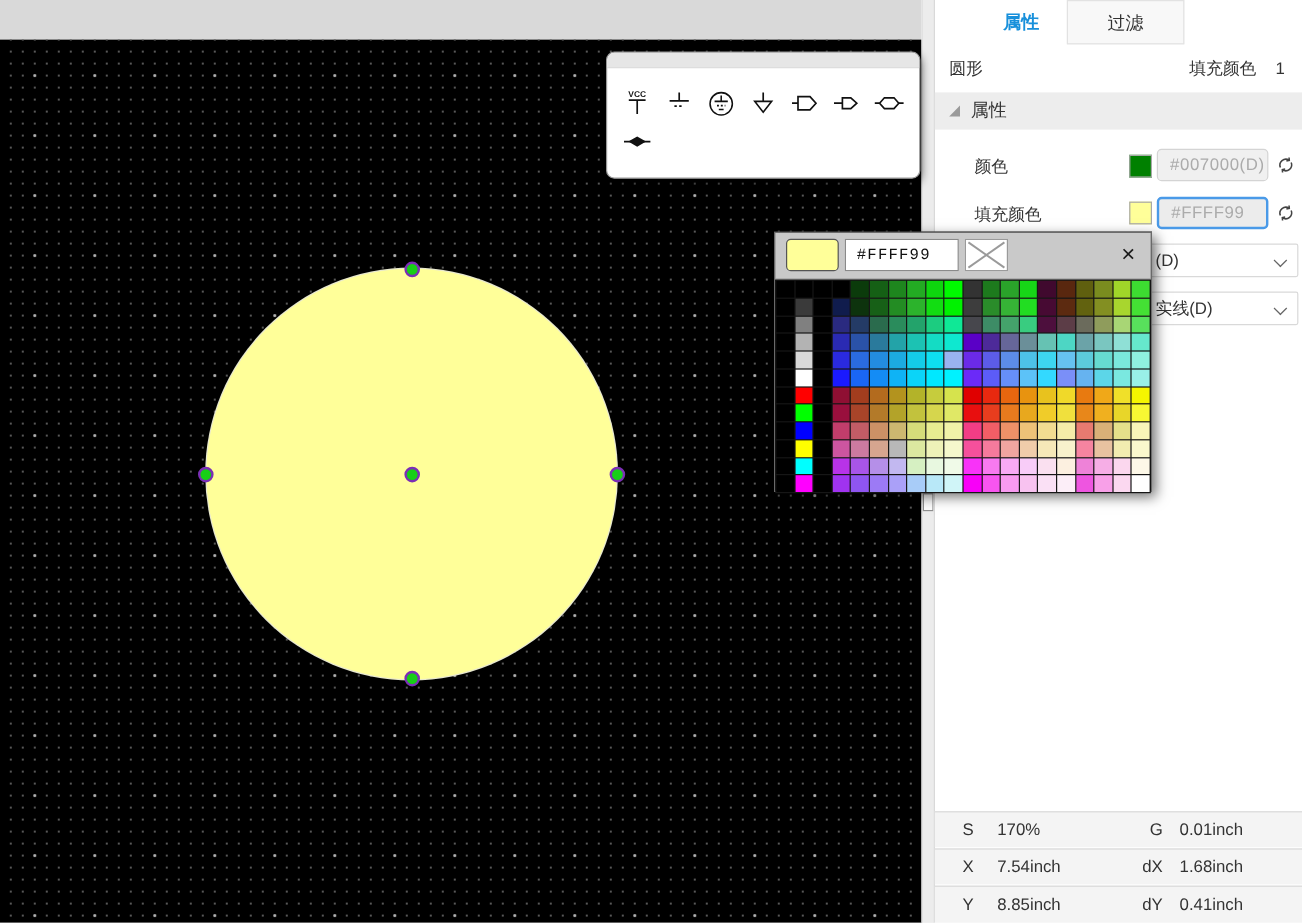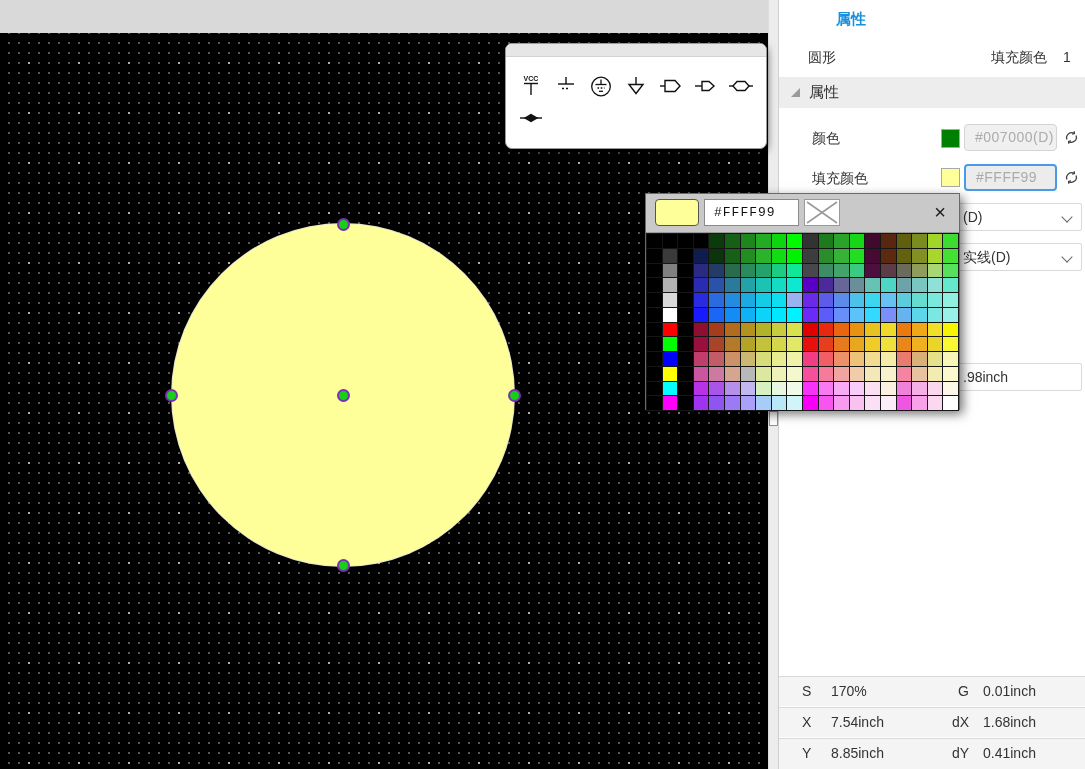--- a/index.html
+++ b/index.html
@@ -36,21 +36,21 @@
     border:1px solid #8f8f8f;z-index:2;}
 
   
   .sidebar{position:absolute;left:778px;top:0;width:307px;height:769px;background:#fff;
     border-left:1px solid #d0d0d0;box-sizing:border-box;z-index:3;}
   .tabs{position:absolute;left:0;top:0;width:100%;height:38px;}
   .tab{position:absolute;top:0;height:37px;line-height:37px;text-align:center;font-size:15px;box-sizing:border-box;}
   .tab-active{left:34px;width:76px;background:#fff;color:#1890db;font-weight:700;}
   .tab-inactive{left:110px;width:98px;background:#f8f8f8;color:#333;border:1px solid #e2e2e2;}
   .info-row{position:absolute;left:0;top:38px;width:100%;height:39px;font-size:14px;}
-  .info-shape{position:absolute;left:29px;top:11px;}
+  .info-shape{position:absolute;left:12px;top:11px;}
   .info-count-label{position:absolute;left:212px;top:11px;}
   .info-count-value{position:absolute;left:284px;top:11px;}
   .section-header{position:absolute;left:0;top:77px;width:100%;height:31px;background:#ededed;font-size:15px;}
   .section-caret{position:absolute;left:12px;top:11px;width:0;height:0;
     border-bottom:9px solid #9a9a9a;border-left:9px solid transparent;}
   .section-title{position:absolute;left:30px;top:6px;}
 
   .prop-label{position:absolute;font-size:14px;left:33px;}
   .swatch{position:absolute;left:162px;width:19px;height:19px;border:1px solid #a8a8a8;box-sizing:border-box;}
   .swatch-stroke{background-image:radial-gradient(#004f00 22%, transparent 24%);background-size:4px 4px;}
@@ -167,20 +167,21 @@
       </div>
     </div>
   </div>
 
   <div class="gutter"></div>
   <div class="gutter-thumb"></div>
 
   <div class="sidebar">
     <div class="tabs">
       <div class="tab tab-active">属性</div>
+      <div class="tab tab-inactive">过滤</div>
     </div>
 
     <div class="info-row">
       <span class="info-shape">圆形</span>
       <span class="info-count-label">填充颜色</span>
       <span class="info-count-value">1</span>
     </div>
 
     <div class="section-header">
       <span class="section-caret"></span>
@@ -211,23 +212,20 @@
       </svg>
     </div>
 
     <div class="covered-box" style="top:203px;">
       <span>(D)</span>
       <span class="chev"></span>
     </div>
     <div class="covered-box" style="top:243px;">
       <span>实线(D)</span>
       <span class="chev"></span>
-    </div>
-    <div class="covered-box" style="top:363px;">
-      <span>.98inch</span>
     </div>
 
     <div class="status-row" style="top:676px;">
       <span class="st-k1">S</span>
       <span class="st-v1">170%</span>
       <span class="st-k2">G</span>
       <span class="st-v2">0.01inch</span>
     </div>
     <div class="status-row" style="top:707px;">
       <span class="st-k1">X</span>

